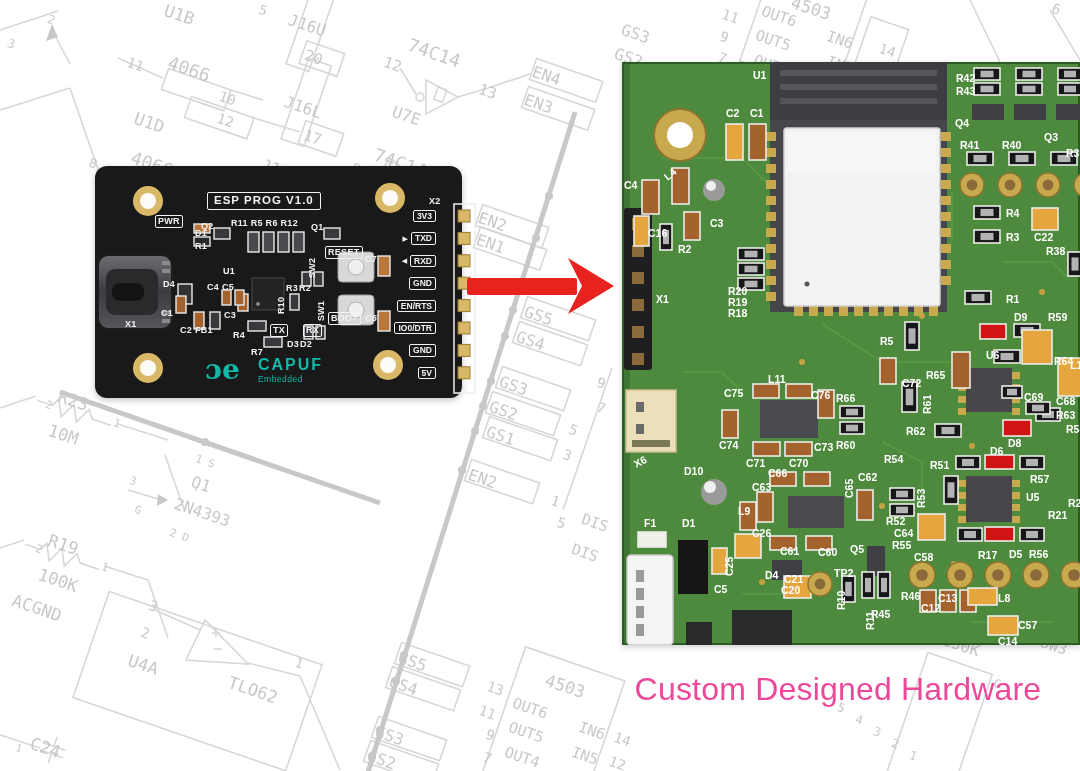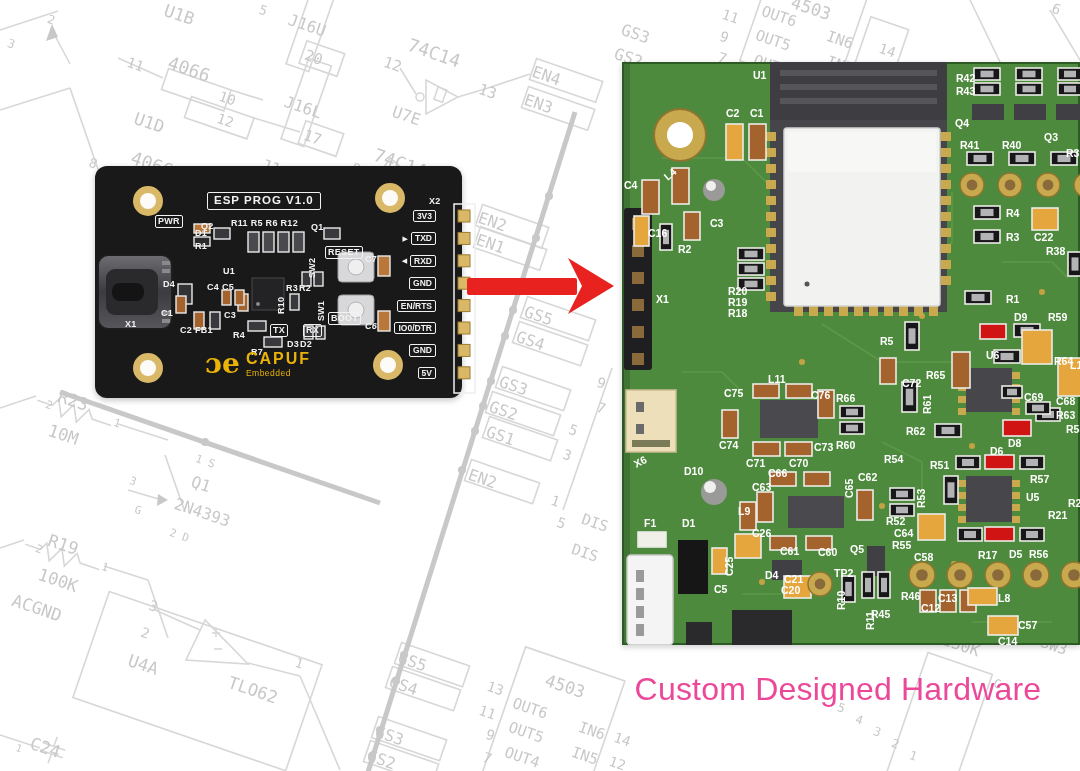--- a/index.html
+++ b/index.html
@@ -15,21 +15,21 @@
   .prog-board svg{position:absolute;left:0;top:0;overflow:visible;}
   .silk{position:absolute;z-index:4;color:#f2f2f2;font-size:9px;font-weight:bold;
         letter-spacing:.3px;white-space:nowrap;line-height:1;transform-origin:0 0;}
   .silk.boxed{border:1.2px solid #f2f2f2;border-radius:2px;padding:1px 2px;}
   .silk.big{font-size:11.5px;padding:2px 6px;letter-spacing:1px;}
   .prog-pins{position:absolute;right:26px;top:39px;z-index:4;}
   .pin-row{height:22.4px;display:flex;align-items:center;justify-content:flex-end;gap:3px;}
   .pin-box{border:1.2px solid #f2f2f2;border-radius:2px;padding:1px 3px;color:#f2f2f2;
            font-size:8.5px;font-weight:bold;line-height:1;white-space:nowrap;}
   .pin-tri{color:#f2f2f2;font-size:7px;line-height:1;}
-  .prog-logo{position:absolute;left:110px;top:184px;z-index:4;display:flex;align-items:center;gap:6px;color:#eab308;}
+  .prog-logo{position:absolute;left:110px;top:190px;z-index:4;display:flex;align-items:center;gap:18px;color:#14b8a6;}
   .logo-glyph{font-size:28px;font-weight:bold;font-family:"DejaVu Serif",serif;line-height:1;}
   .logo-name{font-size:16px;font-weight:bold;letter-spacing:2px;line-height:1;}
   .logo-sub{font-size:8.5px;font-weight:normal;letter-spacing:.5px;line-height:1;margin-top:2px;}
   
   .arrow-svg{position:absolute;left:462px;top:252px;z-index:5;}
   
   .green-board{position:absolute;left:622px;top:62px;width:458px;height:583px;z-index:3;
                background:#4e8a3d;box-shadow:0 2px 6px rgba(0,0,0,.2);}
   .green-board svg{position:absolute;left:0;top:0;}
   .gsilk{position:absolute;z-index:4;color:#ffffff;font-size:10.5px;font-weight:bold;
@@ -340,21 +340,21 @@
         <span class="silk" style="left: 182px; top: 148px; transform: rotate(-90deg);">R10</span>
         <span class="silk boxed" style="left: 175px; top: 158px;">TX</span>
         <span class="silk boxed" style="left: 208px; top: 158px;">RX</span>
         <span class="silk" style="left: 192px; top: 174px;">D3</span>
         <span class="silk" style="left: 205px; top: 174px;">D2</span>
         <span class="silk" style="left: 213px; top: 112px; transform: rotate(-90deg);">SW2</span>
         <span class="silk boxed" style="left: 230px; top: 80px;">RESET</span>
         <span class="silk" style="left: 270px; top: 89px;">C7</span>
         <span class="silk" style="left: 222px; top: 155px; transform: rotate(-90deg);">SW1</span>
         <span class="silk boxed" style="left: 233px; top: 146px;">BOOT</span>
-        <span class="silk" style="left: 270px; top: 156px; font-style: italic;">C6</span>
+        <span class="silk" style="left: 270px; top: 148px; font-style: italic;">C6</span>
         <span class="silk" style="left: 30px; top: 154px;">X1</span>
         <span class="silk" style="left: 334px; top: 31px;">X2</span>
       </div>
     <div class="prog-pins" id="prog-pins">
         <div class="pin-row">
           <span class="pin-box">3V3</span>
         </div>
         <div class="pin-row">
           <span class="pin-tri">▶</span>
           <span class="pin-box">TXD</span>

